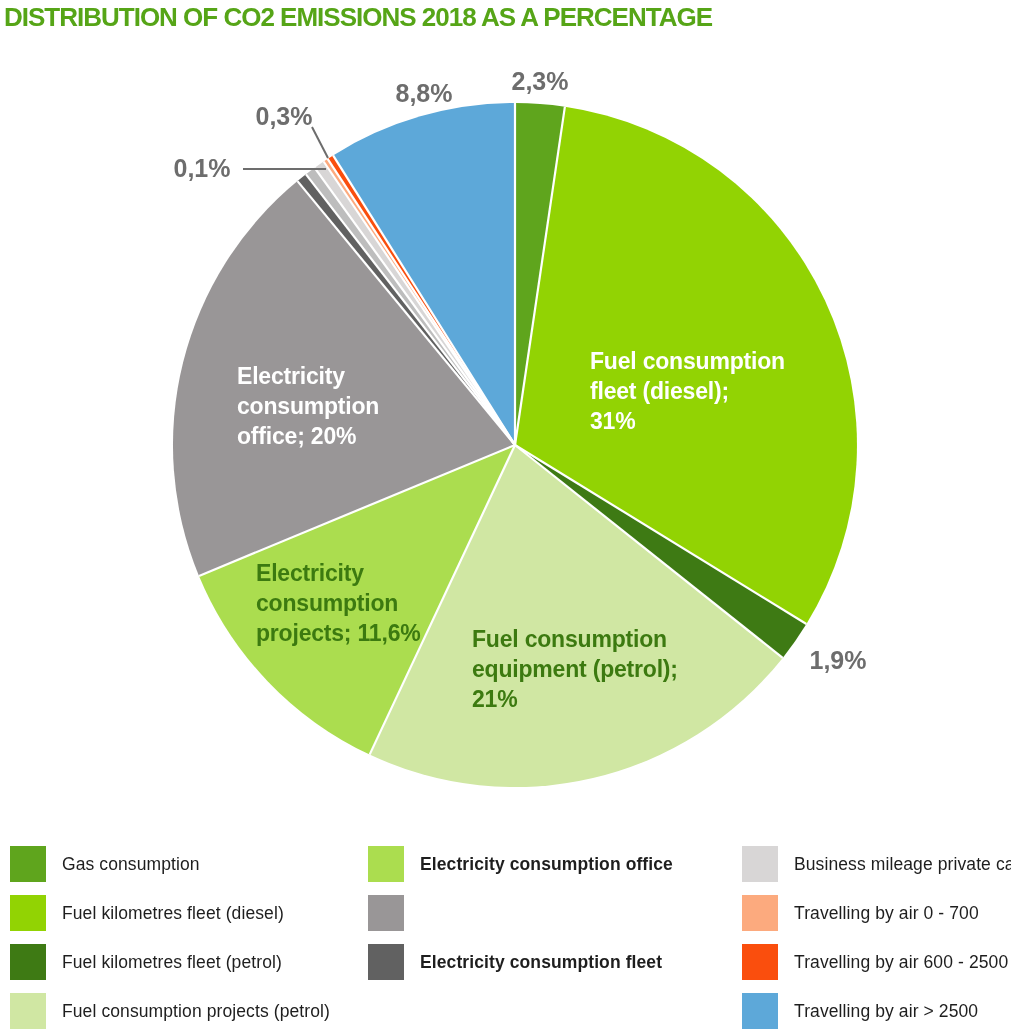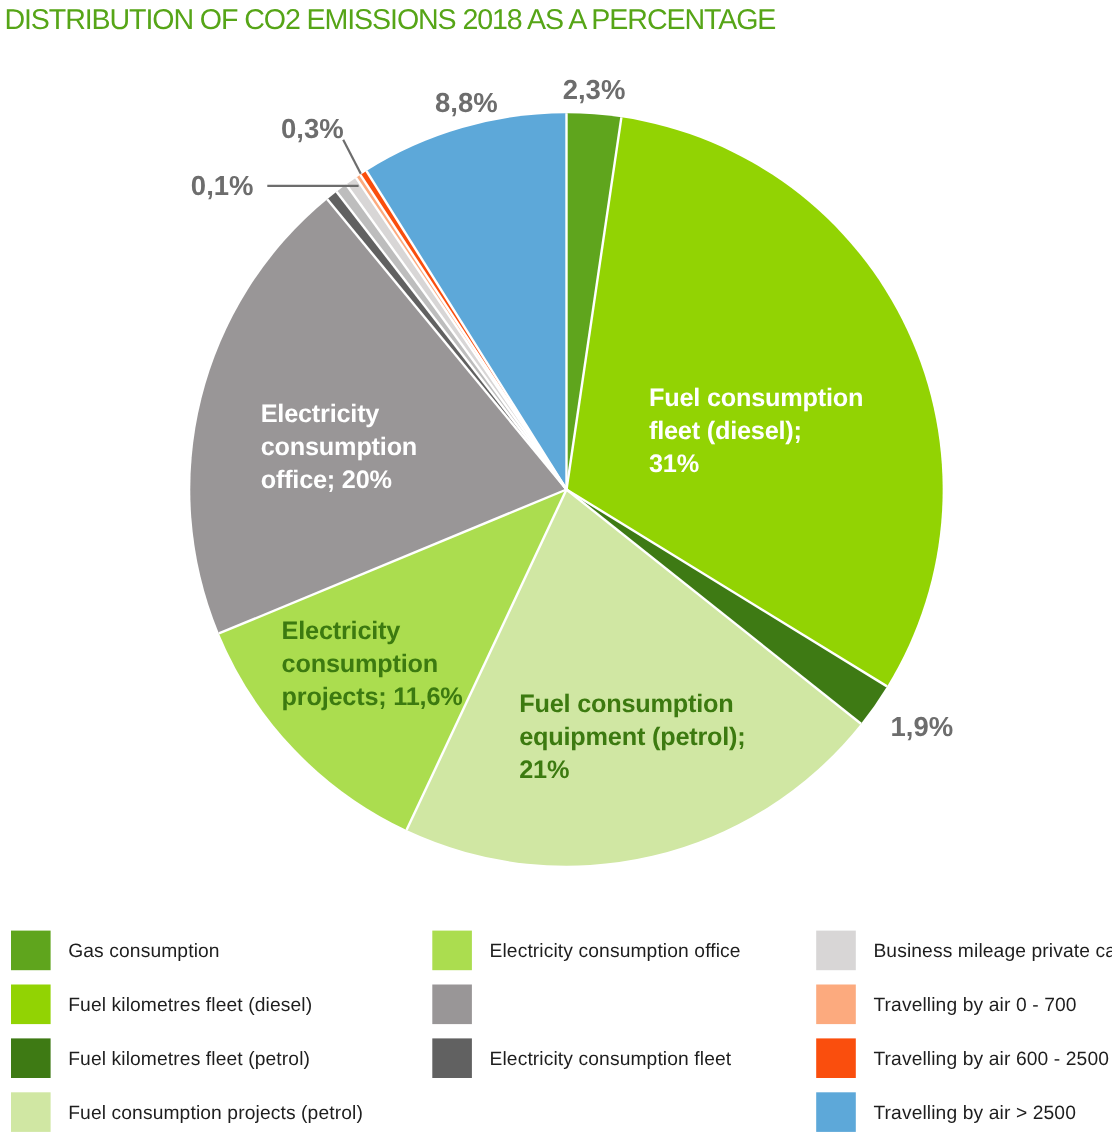--- a/index.html
+++ b/index.html
@@ -1,18 +1,18 @@
 <!DOCTYPE html>
 <html><head>
 <meta charset="utf-8">
 <style>
   html,body{margin:0;padding:0;background:#fff;}
   body{width:1011px;height:1030px;position:relative;overflow:hidden;
        font-family:"Liberation Sans",sans-serif;}
-  .title{position:absolute;top:2px;left:4px;font-size:26px;font-weight:normal;
+  .title{position:absolute;top:2px;left:4px;font-size:26px;font-weight:bold;
          color:#56a517;letter-spacing:-1px;white-space:nowrap;}
   .chart{position:absolute;top:55px;left:0;width:1011px;height:785px;}
   .chart svg{position:absolute;top:0;left:0;}
   .pct-label{font-family:"Liberation Sans",sans-serif;font-weight:bold;
              font-size:25px;fill:#6d6d6d;text-anchor:middle;}
   .callout{stroke:#6d6d6d;stroke-width:2;fill:none;}
   .pie-label{position:absolute;font-weight:bold;font-size:23px;line-height:30px;
              white-space:pre-line;letter-spacing:-0.2px;}
   .pl-white{color:#ffffff;}
   .pl-green{color:#3c7a10;}
@@ -91,21 +91,21 @@
       </div>
       <div class="legend-item">
         <div class="legend-swatch" style="background: rgb(62, 122, 20);"></div>
         <span class="legend-label">Fuel kilometres fleet (petrol)</span>
       </div>
       <div class="legend-item">
         <div class="legend-swatch" style="background: rgb(208, 231, 163);"></div>
         <span class="legend-label">Fuel consumption projects (petrol)</span>
       </div>
     </div>
-    <div class="legend-col" style="left: 393px;">
+    <div class="legend-col" style="left: 368px; font-weight: bold;">
       <div class="legend-item">
         <div class="legend-swatch" style="background: rgb(171, 221, 79);"></div>
         <span class="legend-label">Electricity consumption office</span>
       </div>
       <div class="legend-item">
         <div class="legend-swatch" style="background: rgb(153, 150, 151);"></div>
       </div>
       <div class="legend-item">
         <div class="legend-swatch" style="background: rgb(97, 97, 97);"></div>
         <span class="legend-label">Electricity consumption fleet</span>

